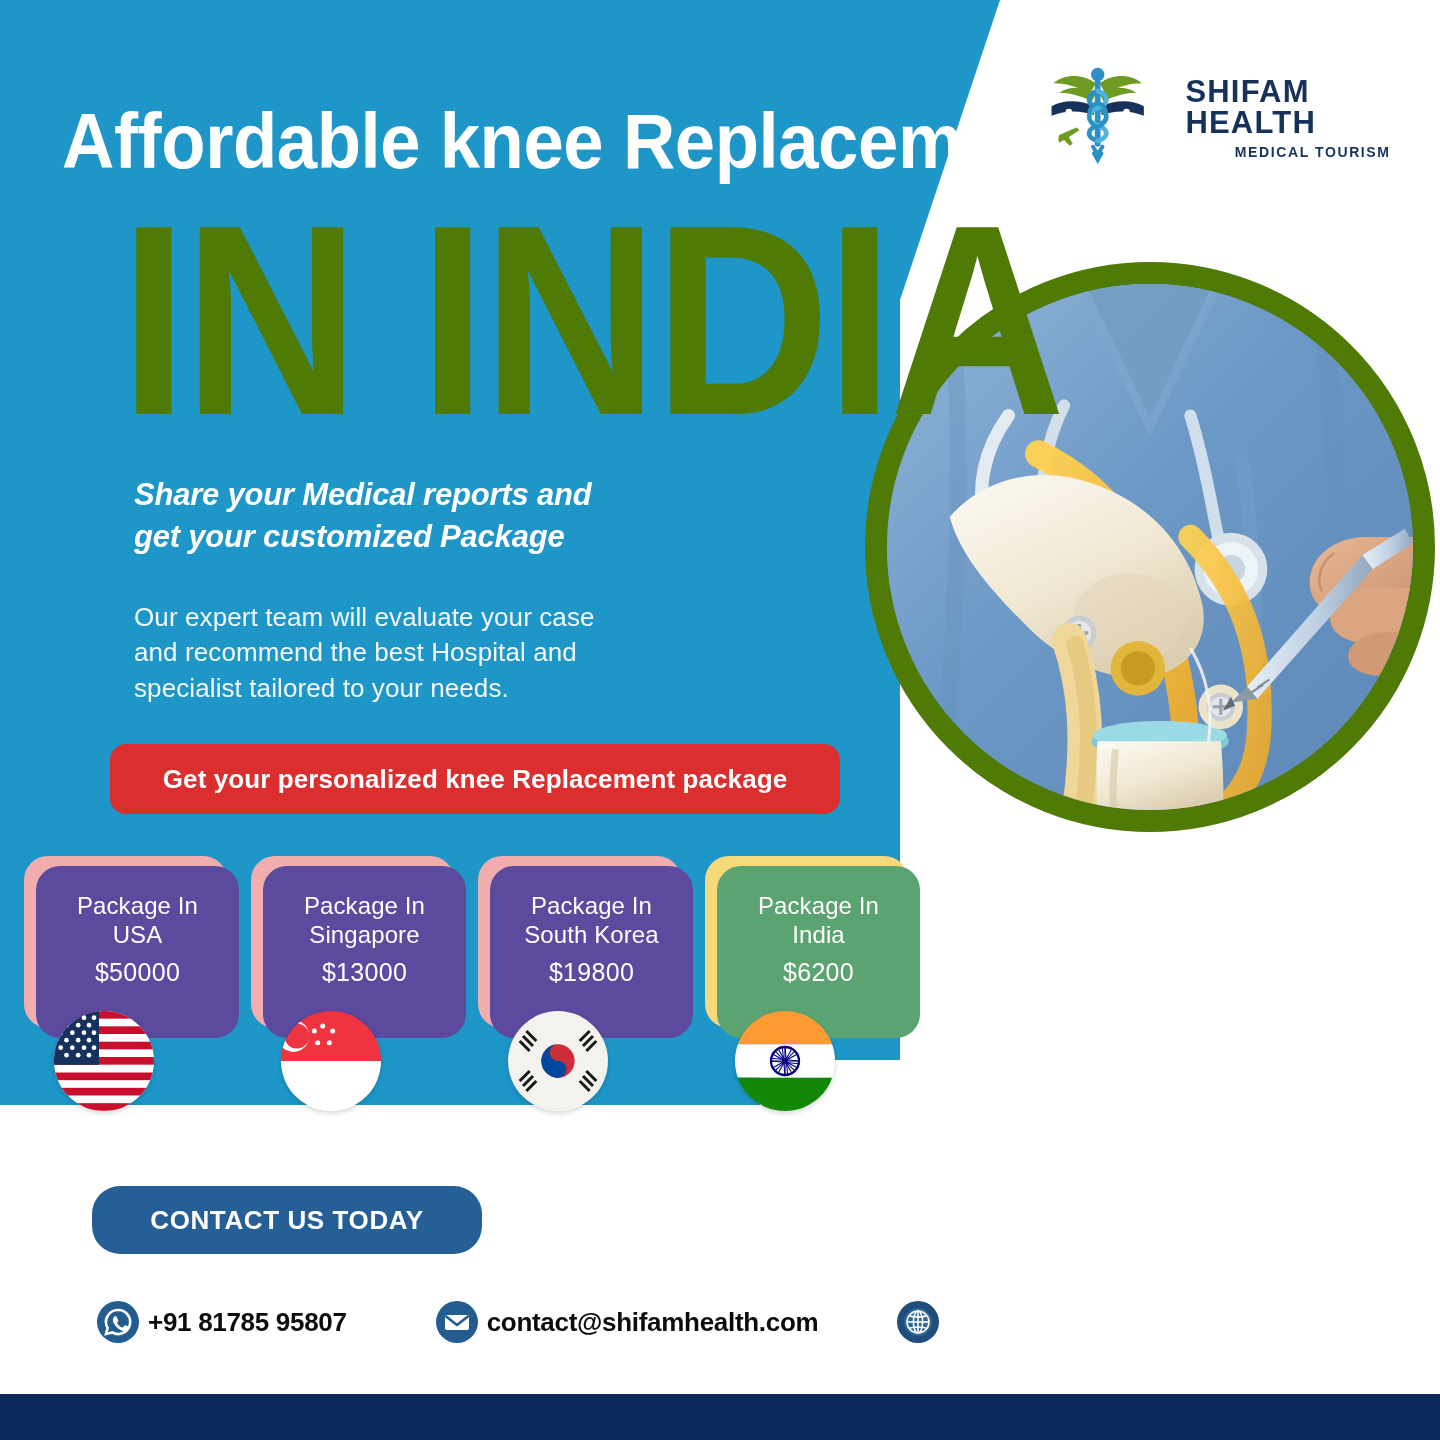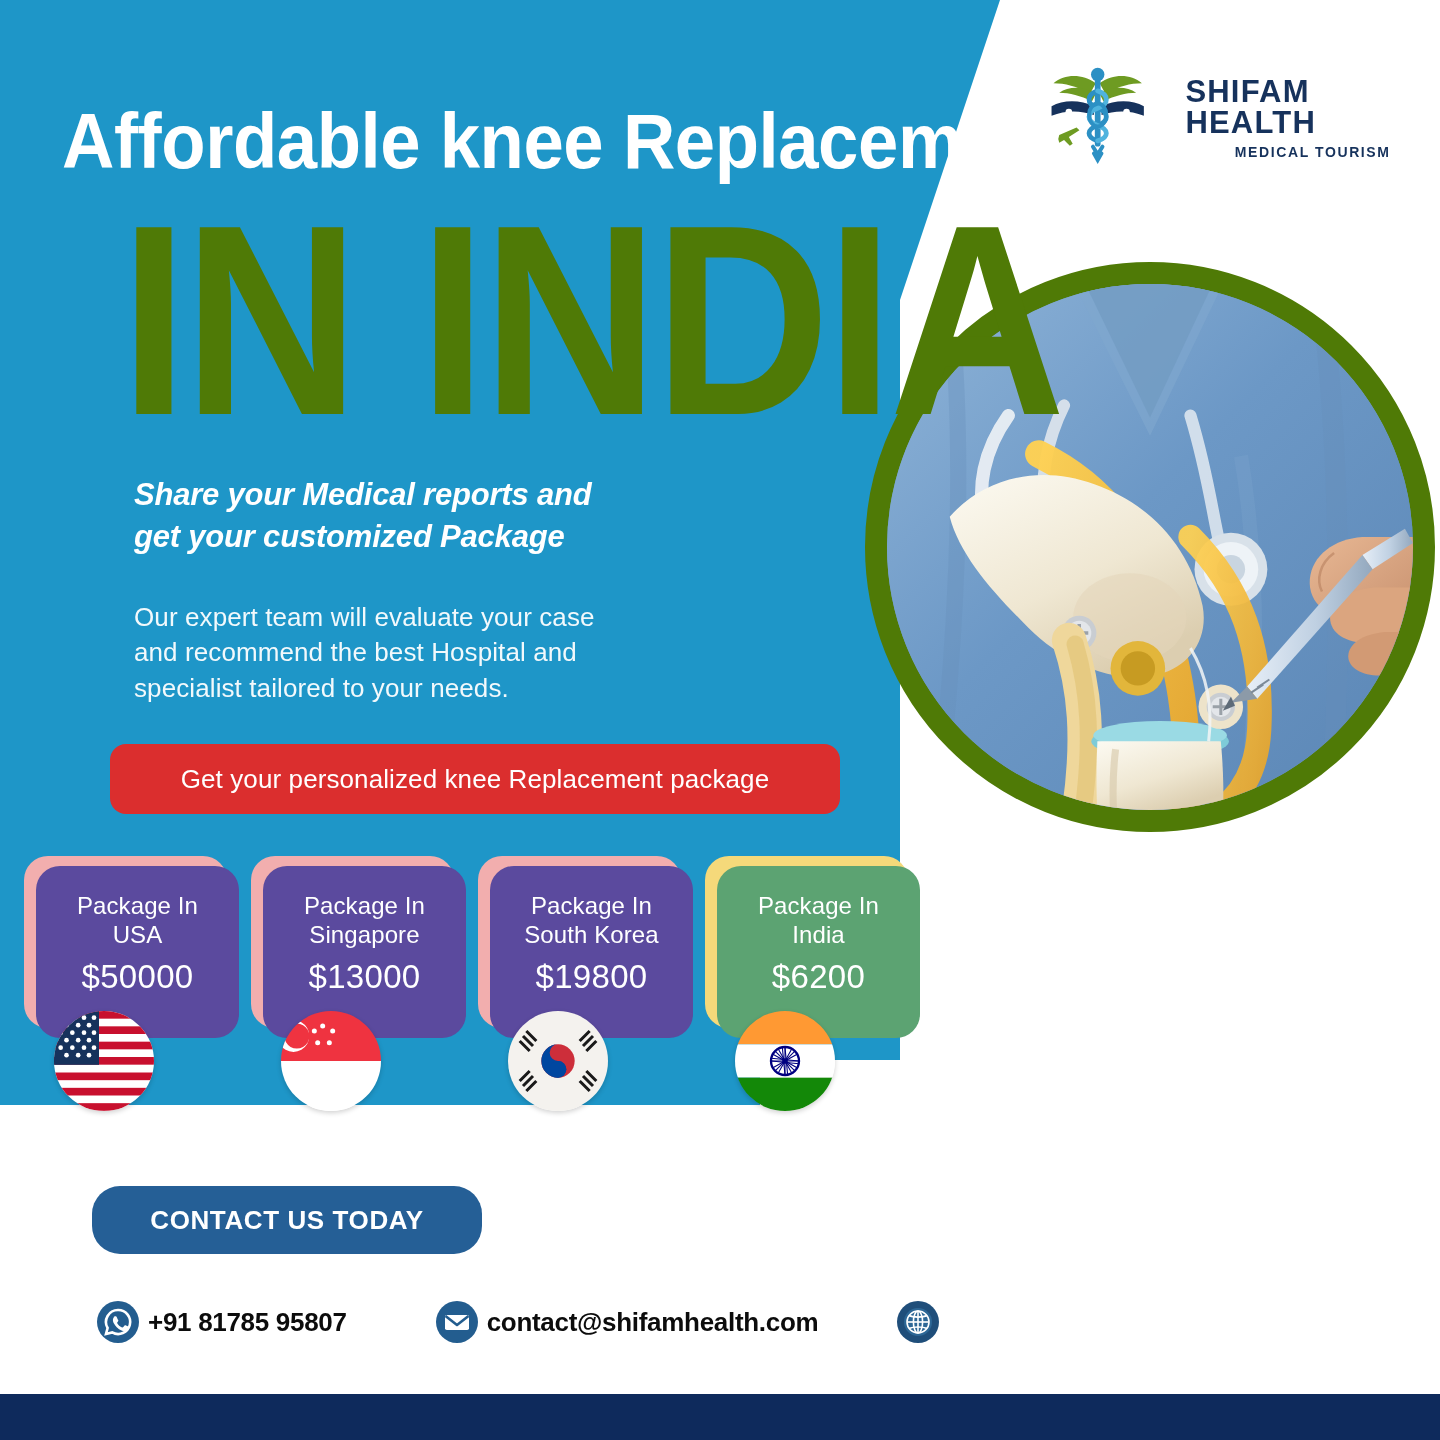--- a/index.html
+++ b/index.html
@@ -78,21 +78,21 @@
     font-size:26px;font-weight:normal;color:#F2F9FC;
     line-height:1.36;letter-spacing:0.1px;
   }
 
   
   .cta-red{
     position:absolute;left:110px;top:744px;z-index:5;
     width:730px;height:70px;
     background:#DB2E2E;border-radius:16px;
     display:flex;align-items:center;justify-content:center;
-    color:#ffffff;font-size:26px;font-weight:normal;letter-spacing:0.1px;
+    color:#ffffff;font-size:26px;font-weight:bold;letter-spacing:0.1px;
     border:none;cursor:pointer;font-family:"Liberation Sans", sans-serif;
   }
 
   
   .cards{
     position:absolute;left:24px;top:856px;z-index:5;
     display:flex;gap:14px;
   }
   .card-slot{position:relative;width:213px;height:180px;}
   .card-shadow{
@@ -101,21 +101,21 @@
   .card-face{
     position:absolute;left:12px;top:10px;width:203px;height:172px;border-radius:24px;
     display:flex;flex-direction:column;align-items:center;justify-content:flex-start;
     padding-top:26px;box-sizing:border-box;
   }
   .card-title{
     font-size:24px;color:#ffffff;line-height:1.2;text-align:center;font-weight:normal;
     letter-spacing:0.1px;
   }
   .card-price{
-    font-size:33px;color:#ffffff;font-weight:normal;margin-top:8px;letter-spacing:0.3px;
+    font-size:25px;color:#ffffff;font-weight:normal;margin-top:8px;letter-spacing:0.3px;
   }
   .flag{
     position:absolute;width:100px;height:100px;border-radius:50%;overflow:hidden;
     left:30px;top:155px;box-shadow:0 2px 5px rgba(0,0,0,0.18);
   }
   .flag svg{width:100%;height:100%;display:block;}
 
   
   .photo-circle{
     position:absolute;left:865px;top:262px;width:570px;height:570px;

